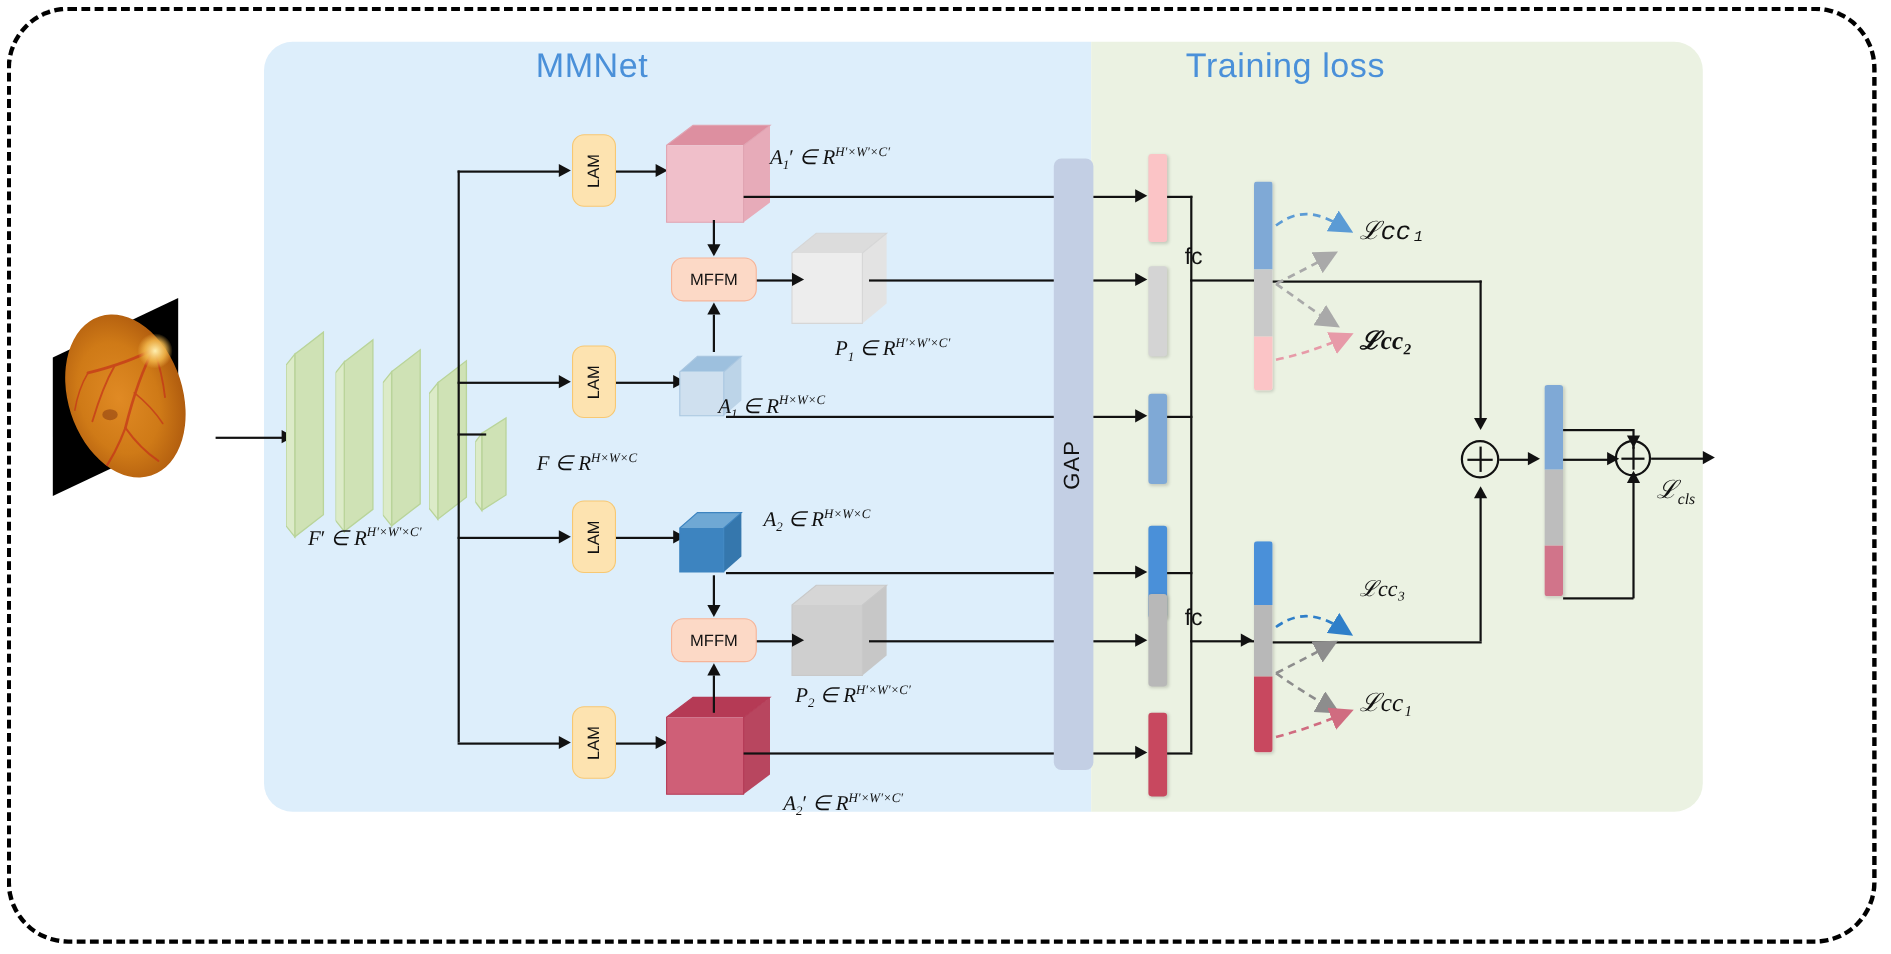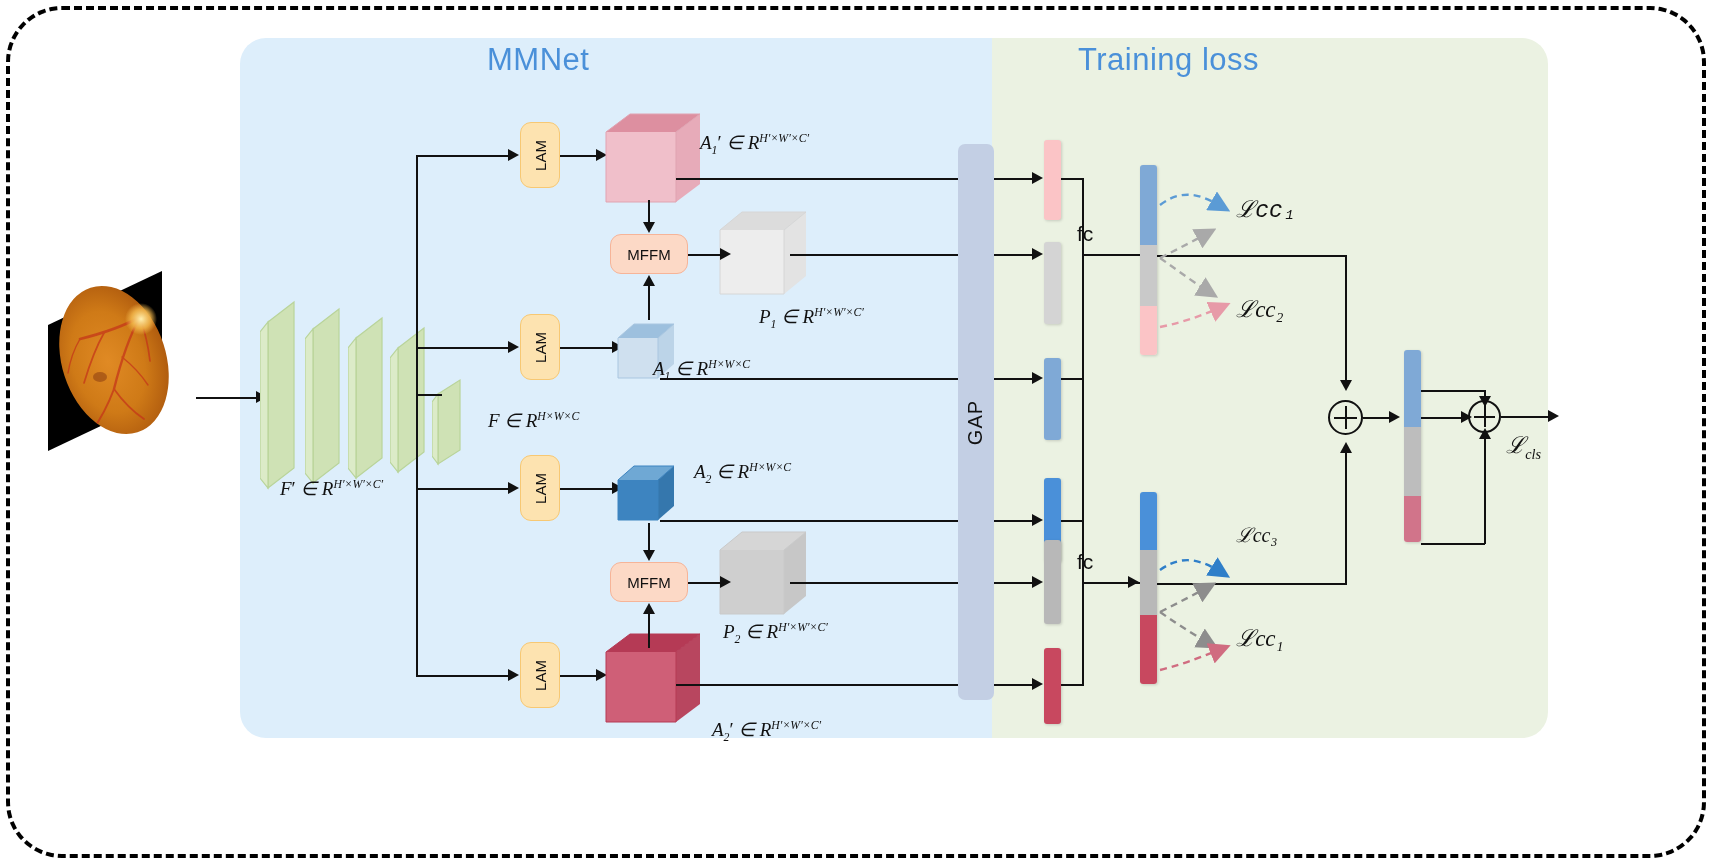--- a/index.html
+++ b/index.html
@@ -344,21 +344,21 @@
     <div style="height:36%;background:#c8485f;"></div>
   </div>
 
   <div class="stackbar" style="left:1404px;top:350px;width:17px;height:192px;">
     <div style="height:40%;background:#7fa9d6;"></div>
     <div style="height:36%;background:#bdbdbd;"></div>
     <div style="height:24%;background:#d1748a;"></div>
   </div>
 
   <div class="mathlab" style="left:1236px;top:192px;font-size:23px;font-family:Liberation Mono, monospace;">ℒcc₁</div>
-  <div class="mathlab" style="left:1236px;top:292px;font-size:23px;">ℒcc₂</div>
+  <div class="mathlab" style="left:1236px;top:292px;font-size:23px;font-weight:bold;">ℒcc₂</div>
   <div class="mathlab" style="left:1236px;top:521px;font-size:20px;">ℒcc₃</div>
   <div class="mathlab" style="left:1236px;top:621px;font-size:23px;">ℒcc₁</div>
 
   <div class="hline" style="left:1157px;top:255px;width:190px;"></div>
   <div class="vline" style="left:1345px;top:255px;height:127px;"></div>
   <div class="arrow-d" style="left:1340px;top:380px;"></div>
 
   <div class="hline" style="left:1157px;top:583px;width:190px;"></div>
   <div class="vline" style="left:1345px;top:452px;height:131px;"></div>
   <div class="arrow-u" style="left:1340px;top:442px;"></div>

